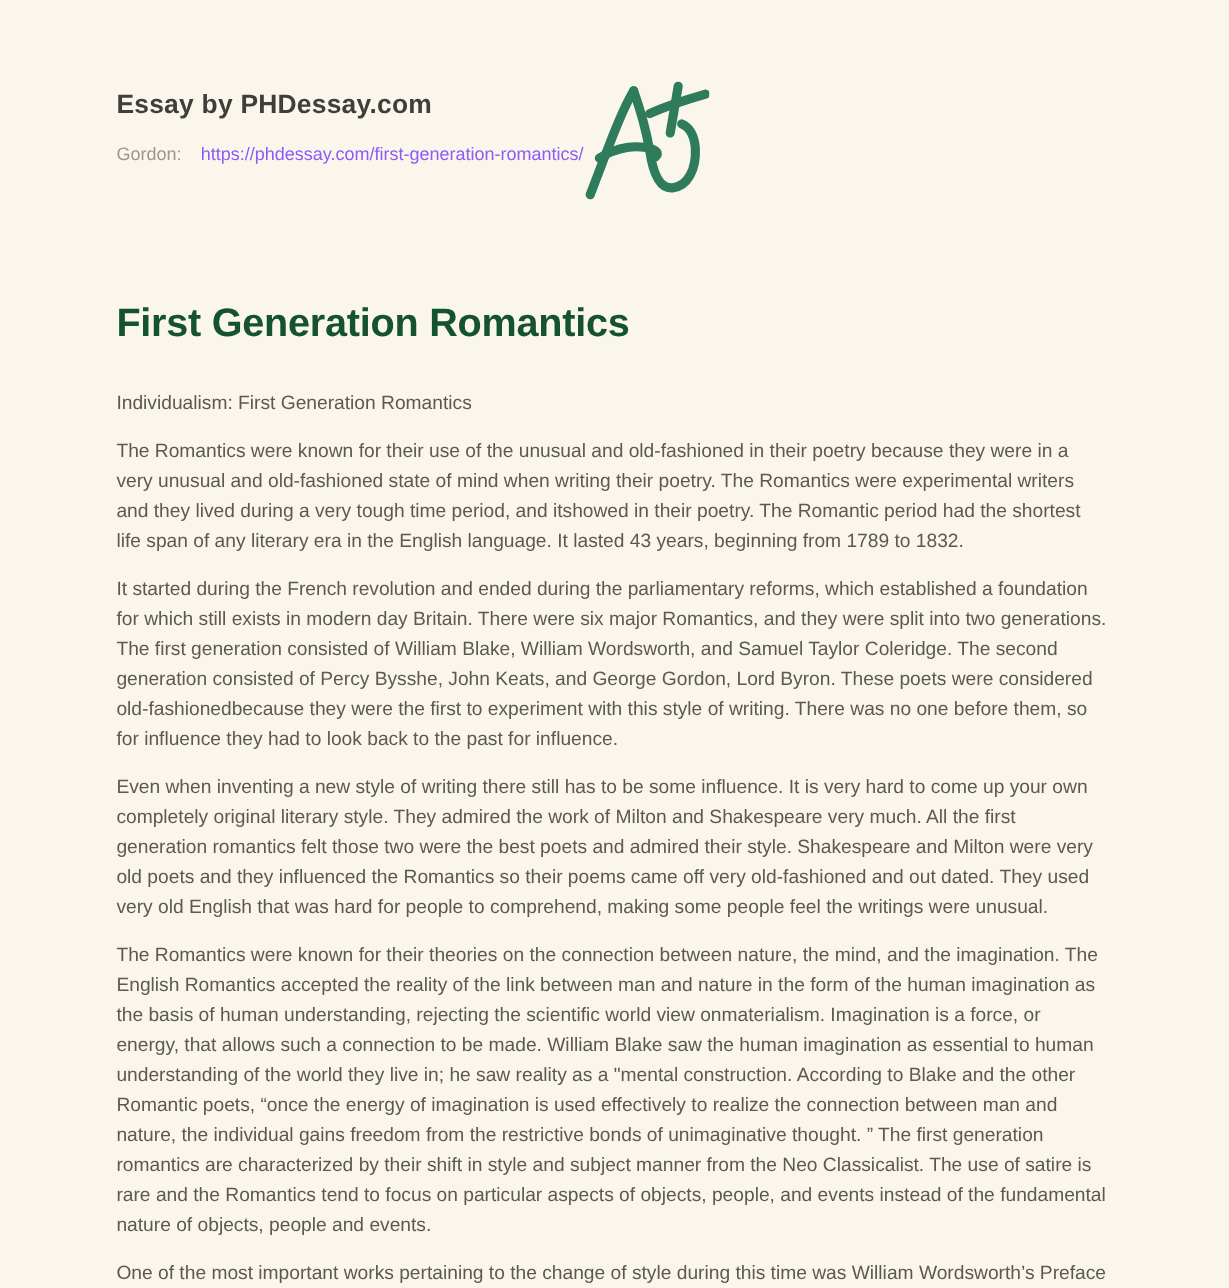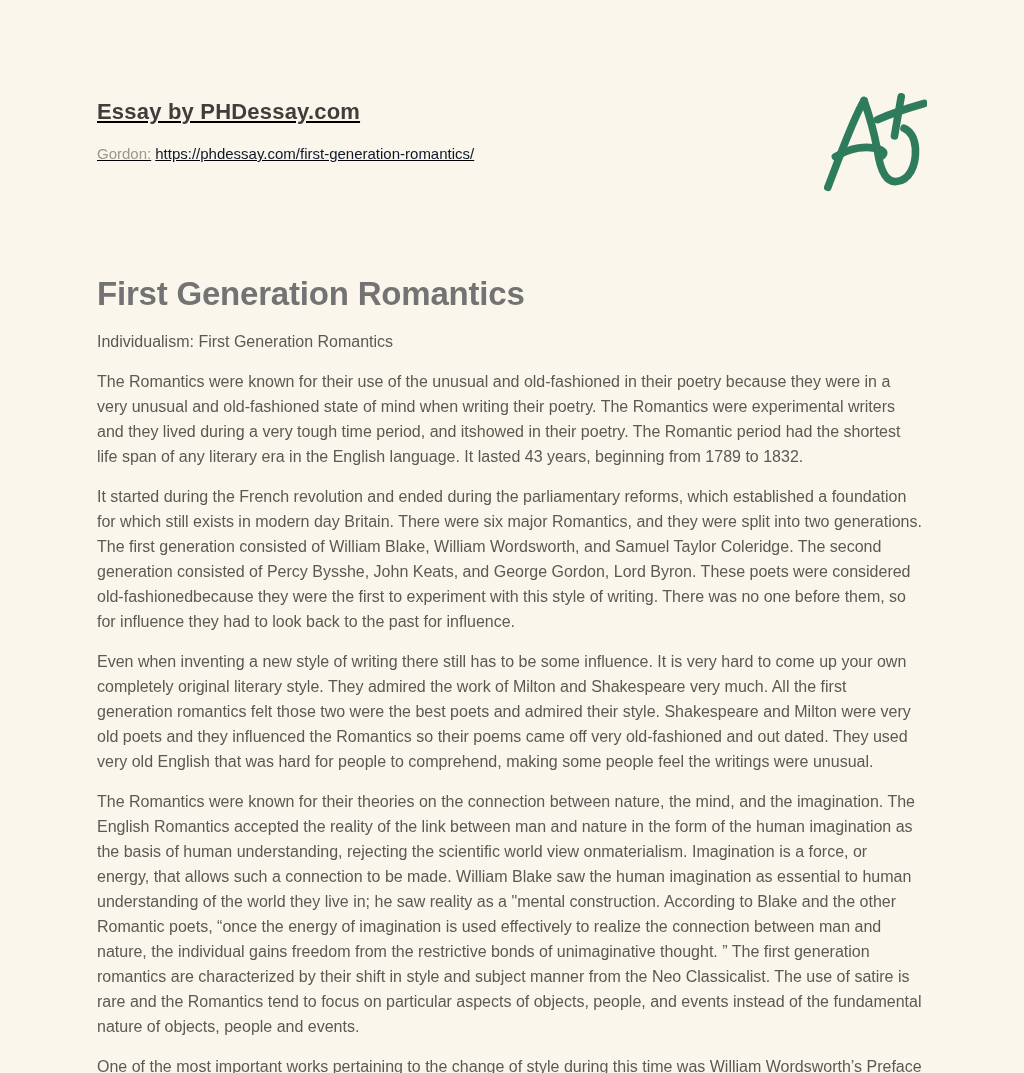--- a/index.html
+++ b/index.html
@@ -13,51 +13,50 @@
       font-family: "Liberation Sans", sans-serif;
     }
     .page {
       width: 1024px;
       height: 1073px;
       padding: 0 97px;
       overflow: hidden;
     }
     .header {
       display: flex;
-      justify-content: space-between;
+      justify-content: flex-start;
       align-items: flex-start;
-      padding-top: 99px;
-      text-decoration: underline;
+      padding-top: 74px;
     }
     .brand-title {
       font-size: 22px;
       font-weight: 700;
       color: #3F3E3B;
       margin: 0 0 20px 0;
       letter-spacing: 0.2px;
     }
     .source-line {
       font-size: 15px;
       color: #9B968E;
     }
     .source-link {
-      color: #0f172a;
+      color: #8b5cf6;
       text-decoration: none;
       cursor: pointer;
-      margin-left: 4px;
+      margin-left: 16px;
     }
     .logo {
       margin-top: -6px;
     }
     .logo svg { display: block; }
     .page-title {
       font-size: 33px;
       font-weight: 700;
-      color: #737373;
-      margin: 82px 0 16px 0;
+      color: #14532d;
+      margin: 82px 0 36px 0;
       letter-spacing: -0.2px;
     }
     .para {
       font-size: 16px;
       line-height: 25px;
       color: #5C5954;
       margin: 0 5px 15px 0;
     }
   </style>
 </head>

